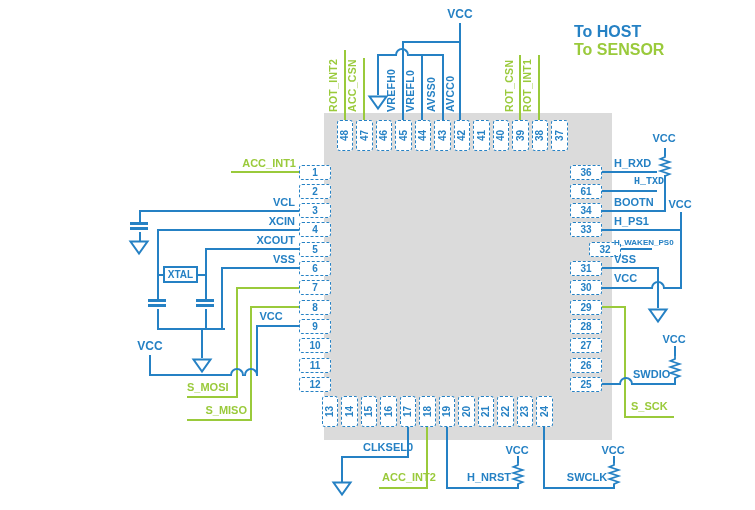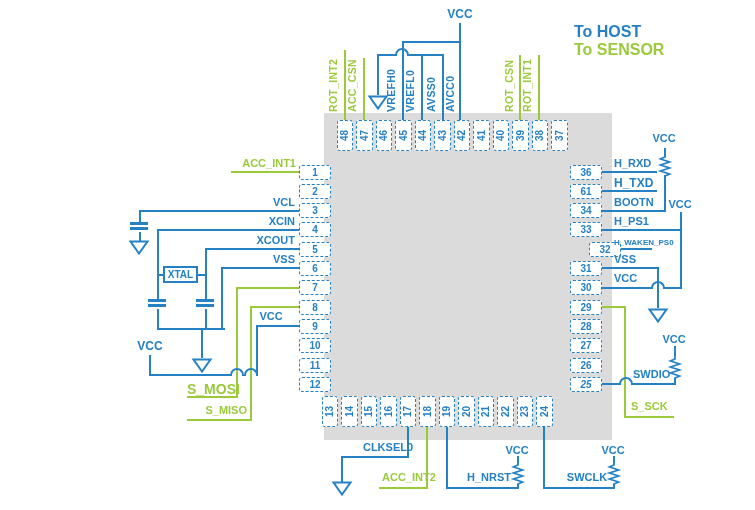--- a/index.html
+++ b/index.html
@@ -279,45 +279,45 @@
       </div>
       <div class="pin" style="left: 570px; top: 318.9px; width: 32px; height: 15px;">
         <span>28</span>
       </div>
       <div class="pin" style="left: 570px; top: 338.2px; width: 32px; height: 15px;">
         <span>27</span>
       </div>
       <div class="pin" style="left: 570px; top: 357.5px; width: 32px; height: 15px;">
         <span>26</span>
       </div>
-      <div class="pin" style="left: 570px; top: 376.8px; width: 32px; height: 15px; font-style: italic;">
+      <div class="pin" style="left: 570px; top: 376.8px; width: 32px; height: 15px;">
         <span>25</span>
       </div>
     </div>
   <div id="labels">
       <div class="lbl" style="left: 574px; top: 23px; width: 130px; text-align: left; font-size: 16px; color: rgb(37, 129, 196);">To HOST</div>
       <div class="lbl" style="left: 574px; top: 41px; width: 130px; text-align: left; font-size: 16px; color: rgb(154, 202, 59);">To SENSOR</div>
       <div class="lbl" style="left: 442px; top: 7px; width: 36px; text-align: center; font-size: 12px; color: rgb(37, 129, 196);">VCC</div>
       <div class="lbl" style="left: 226px; top: 157px; width: 70px; text-align: right; font-size: 11px; color: rgb(154, 202, 59);">ACC_INT1</div>
       <div class="lbl" style="left: 215px; top: 196px; width: 80px; text-align: right; font-size: 11px; color: rgb(37, 129, 196);">VCL</div>
       <div class="lbl" style="left: 215px; top: 215px; width: 80px; text-align: right; font-size: 11px; color: rgb(37, 129, 196);">XCIN</div>
       <div class="lbl" style="left: 215px; top: 234px; width: 80px; text-align: right; font-size: 11px; color: rgb(37, 129, 196);">XCOUT</div>
       <div class="lbl" style="left: 215px; top: 253px; width: 80px; text-align: right; font-size: 11px; color: rgb(37, 129, 196);">VSS</div>
       <div class="lbl" style="left: 253px; top: 310px; width: 36px; text-align: center; font-size: 11px; color: rgb(37, 129, 196);">VCC</div>
       <div class="lbl" style="left: 132px; top: 339px; width: 36px; text-align: center; font-size: 12px; color: rgb(37, 129, 196);">VCC</div>
-      <div class="lbl" style="left: 187px; top: 381px; width: 60px; text-align: left; font-size: 14px; color: rgb(154, 202, 59);">S_MOSI</div>
+      <div class="lbl" style="left: 187px; top: 381px; width: 60px; text-align: left; font-size: 11px; color: rgb(154, 202, 59);">S_MOSI</div>
       <div class="lbl" style="left: 187px; top: 404px; width: 60px; text-align: right; font-size: 11px; color: rgb(154, 202, 59);">S_MISO</div>
       <div class="lbl" style="left: 358px; top: 441px; width: 60px; text-align: center; font-size: 11px; color: rgb(37, 129, 196);">CLKSEL0</div>
       <div class="lbl" style="left: 378px; top: 471px; width: 62px; text-align: center; font-size: 11px; color: rgb(154, 202, 59);">ACC_INT2</div>
       <div class="lbl" style="left: 461px; top: 471px; width: 56px; text-align: center; font-size: 11px; color: rgb(37, 129, 196);">H_NRST</div>
       <div class="lbl" style="left: 499px; top: 444px; width: 36px; text-align: center; font-size: 11px; color: rgb(37, 129, 196);">VCC</div>
       <div class="lbl" style="left: 559px; top: 471px; width: 56px; text-align: center; font-size: 11px; color: rgb(37, 129, 196);">SWCLK</div>
       <div class="lbl" style="left: 595px; top: 444px; width: 36px; text-align: center; font-size: 11px; color: rgb(37, 129, 196);">VCC</div>
       <div class="lbl" style="left: 614px; top: 157px; width: 70px; text-align: left; font-size: 11px; color: rgb(37, 129, 196);">H_RXD</div>
-      <div class="lbl" style="left: 614px; top: 176px; width: 70px; text-align: left; font-size: 12px; color: rgb(37, 129, 196);">H_TXD</div>
+      <div class="lbl" style="left: 614px; top: 176px; width: 70px; text-align: center; font-size: 10px; color: rgb(37, 129, 196); font-family: Liberation Mono, monospace;">H_TXD</div>
       <div class="lbl" style="left: 614px; top: 196px; width: 70px; text-align: left; font-size: 11px; color: rgb(37, 129, 196);">BOOTN</div>
       <div class="lbl" style="left: 646px; top: 132px; width: 36px; text-align: center; font-size: 11px; color: rgb(37, 129, 196);">VCC</div>
       <div class="lbl" style="left: 614px; top: 215px; width: 70px; text-align: left; font-size: 11px; color: rgb(37, 129, 196);">H_PS1</div>
       <div class="lbl" style="left: 662px; top: 198px; width: 36px; text-align: center; font-size: 11px; color: rgb(37, 129, 196);">VCC</div>
       <div class="lbl" style="left: 614px; top: 238px; width: 70px; text-align: left; font-size: 8px; color: rgb(37, 129, 196);">H_WAKEN_PS0</div>
       <div class="lbl" style="left: 614px; top: 253px; width: 70px; text-align: left; font-size: 11px; color: rgb(37, 129, 196);">VSS</div>
       <div class="lbl" style="left: 614px; top: 272px; width: 70px; text-align: left; font-size: 11px; color: rgb(37, 129, 196);">VCC</div>
       <div class="lbl" style="left: 633px; top: 368px; width: 50px; text-align: left; font-size: 11px; color: rgb(37, 129, 196);">SWDIO</div>
       <div class="lbl" style="left: 656px; top: 333px; width: 36px; text-align: center; font-size: 11px; color: rgb(37, 129, 196);">VCC</div>
       <div class="lbl" style="left: 631px; top: 400px; width: 50px; text-align: left; font-size: 11px; color: rgb(154, 202, 59);">S_SCK</div>

